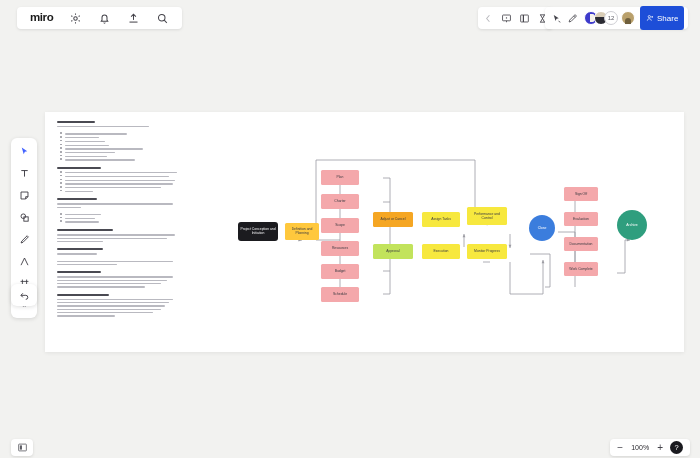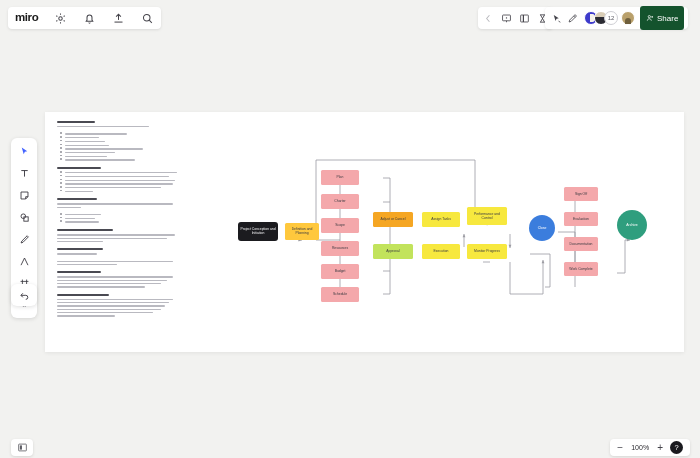--- a/index.html
+++ b/index.html
@@ -12,21 +12,21 @@
   #app { position: relative; width: 700px; height: 458px; }
 
   
   .topbar { position: absolute; top: 0; left: 0; width: 700px; height: 36px; }
   .tb-group {
     position: absolute; top: 7px; height: 22px;
     background: #ffffff; border-radius: 4px;
     display: flex; align-items: center;
     box-shadow: 0 1px 3px rgba(0,0,0,0.10);
   }
-  .tb-left  { left: 8px;  padding: 0 7px; gap: 16px; }
+  .tb-left  { left: 17px;  padding: 0 13px; gap: 16px; }
   .tb-mid   { left: 478px; padding: 0 5px; gap: 7px; }
   .tb-right { left: 545px; padding: 0 4px 0 6px; gap: 5px; }
 
   .miro-logo {
     font-size: 11.5px; font-weight: bold; color: #1a1a1a;
     letter-spacing: -0.4px; line-height: 1;
   }
   .ic { width: 13px; height: 13px; display: block; color: #44434a; flex: none; }
   .ic svg { width: 100%; height: 100%; display: block; }
   .ic-sm { width: 11px; height: 11px; }
@@ -60,21 +60,21 @@
     background:#3f4a30; border-radius: 50% 50% 0 0;
   }
   .av-photo { background: #b9a06b; }
   .av-photo::after {
     content:""; position:absolute; left:3px; right:3px; bottom:0; height:6px;
     background:#6f5f3c; border-radius:50% 50% 0 0;
   }
 
   .share-btn {
     display: flex; align-items: center; gap: 3px;
-    background: #14532d; color: #fff;
+    background: #1d4ed8; color: #fff;
     border-radius: 3px; height: 16px; padding: 12px 6px;
     font-size: 8px; font-weight: 500; cursor: pointer;
     white-space: nowrap;
   }
   .share-btn .ic { width: 8px; height: 8px; color: #fff; }
 
   
   .lefttool {
     position: absolute; left: 11px; top: 138px;
     width: 26px; background: #fff; border-radius: 6px;

